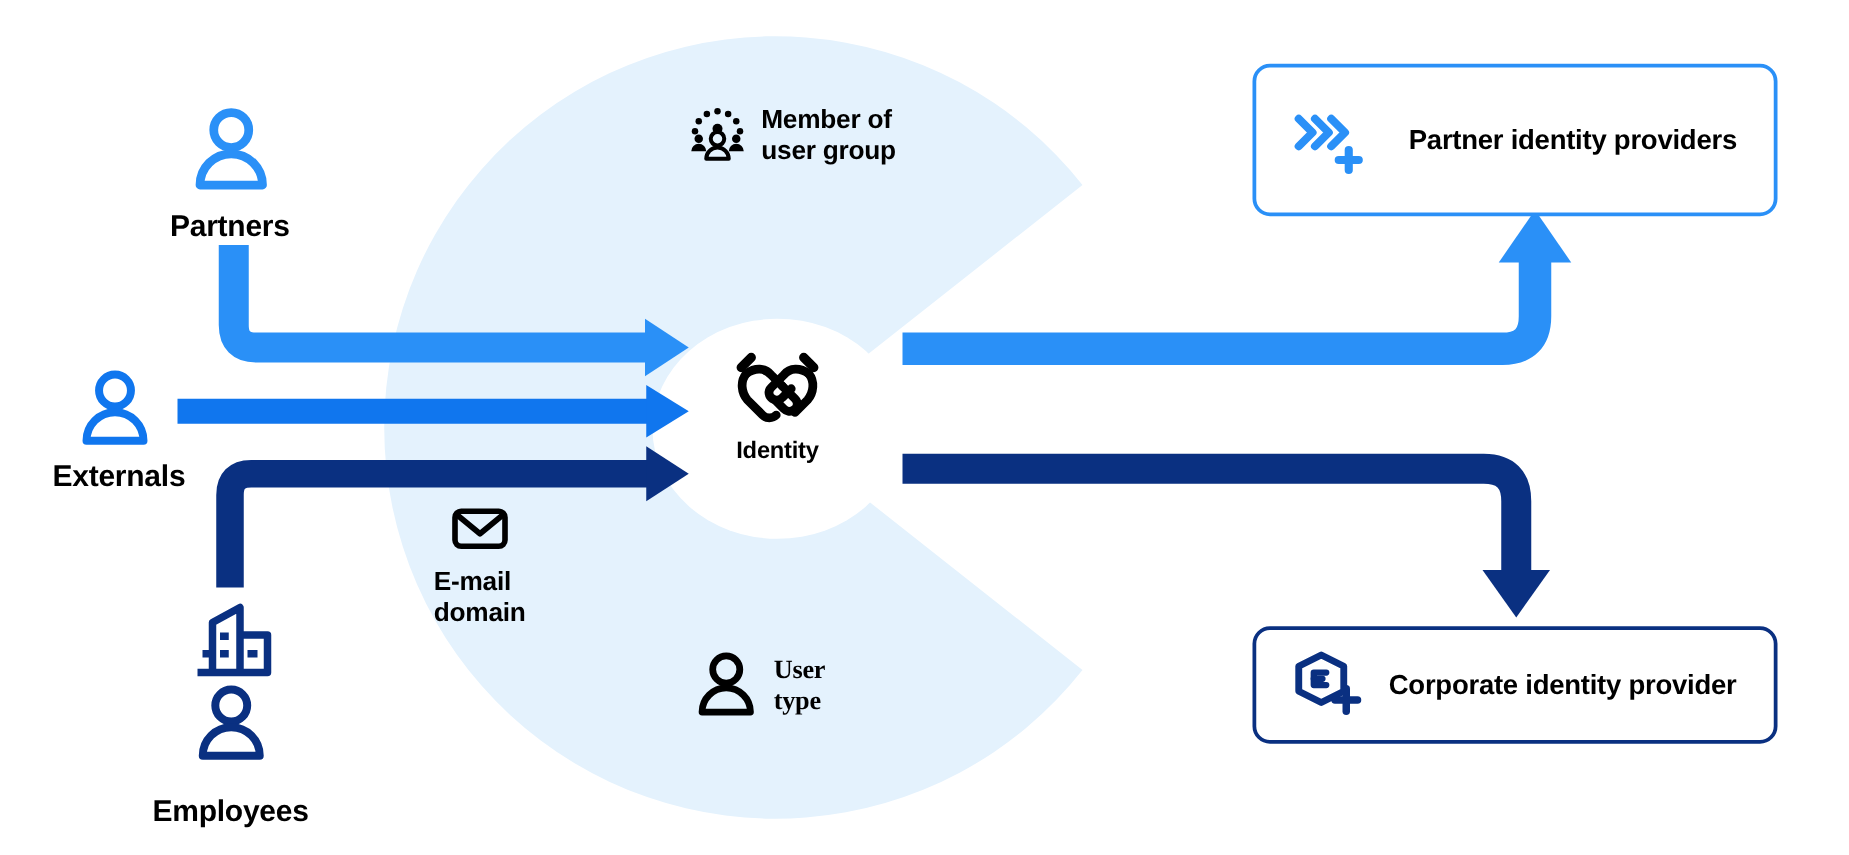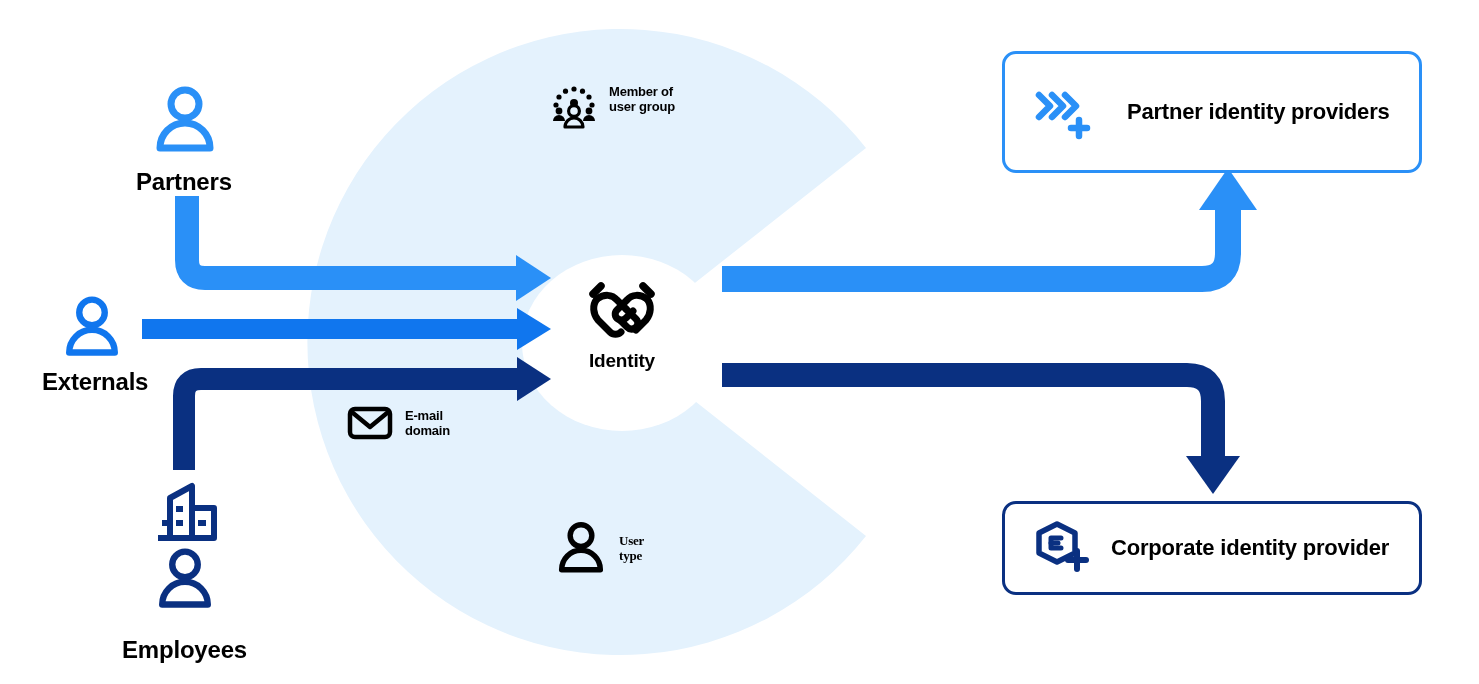--- a/index.html
+++ b/index.html
@@ -20,21 +20,21 @@
   .abs { position: absolute; }
 
   
   .label-bold {
     font-weight: bold;
     color: #000000;
     letter-spacing: -0.2px;
     line-height: 1.18;
   }
   .actor-label { font-size: 24px; }
-  .attr-label  { font-size: 13px; }
+  .attr-label  { font-size: 21px; }
   .center-label{ font-size: 19px; text-align: center; }
   .box-label   { font-size: 22px; }
 
   
   svg.layer {
     position: absolute;
     left: 0; top: 0;
     width: 1479px;
     height: 684px;
     overflow: visible;
@@ -141,21 +141,21 @@
       <circle cx="23" cy="27" r="5.4" fill="none" stroke="#000000" stroke-width="3.2"></circle>
       <path d="M 14 43 a 9 9 0 0 1 18 0 Z" fill="none" stroke="#000000" stroke-width="3.2" stroke-linejoin="round"></path>
     </svg>
     <div>
       <div class="label-bold attr-label">Member of</div>
       <div class="label-bold attr-label">user group</div>
     </div>
   </div>
 
 
-  <div class="abs" style="left:347px; top:404px; display:flex; align-items:center; gap:12px;">
+  <div class="abs" style="left:347px; top:404px; display:flex; align-items:center; gap:12px;flex-direction:column;">
     <svg class="icon-box" width="46" height="38" viewBox="0 0 46 38">
       <rect x="3" y="5" width="40" height="28" rx="5" ry="5" fill="none" stroke="#000000" stroke-width="4.5"></rect>
       <path d="M 6 9 L 23 23 L 40 9" fill="none" stroke="#000000" stroke-width="4.5" stroke-linecap="round" stroke-linejoin="round"></path>
     </svg>
     <div>
       <div class="label-bold attr-label">E-mail</div>
       <div class="label-bold attr-label">domain</div>
     </div>
   </div>
 

